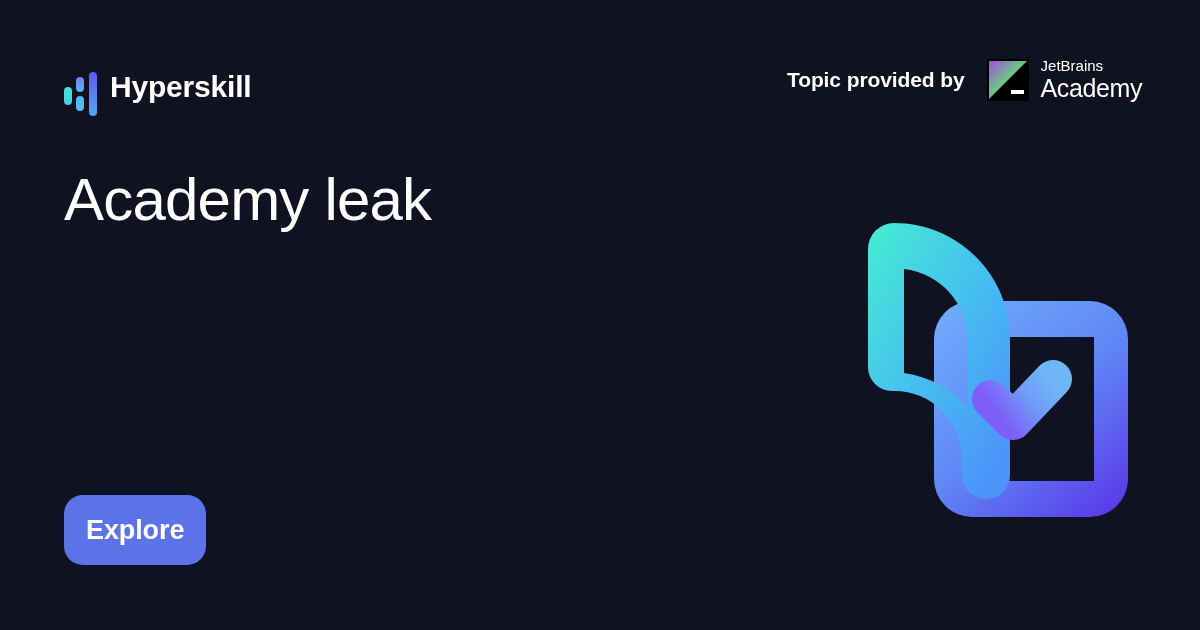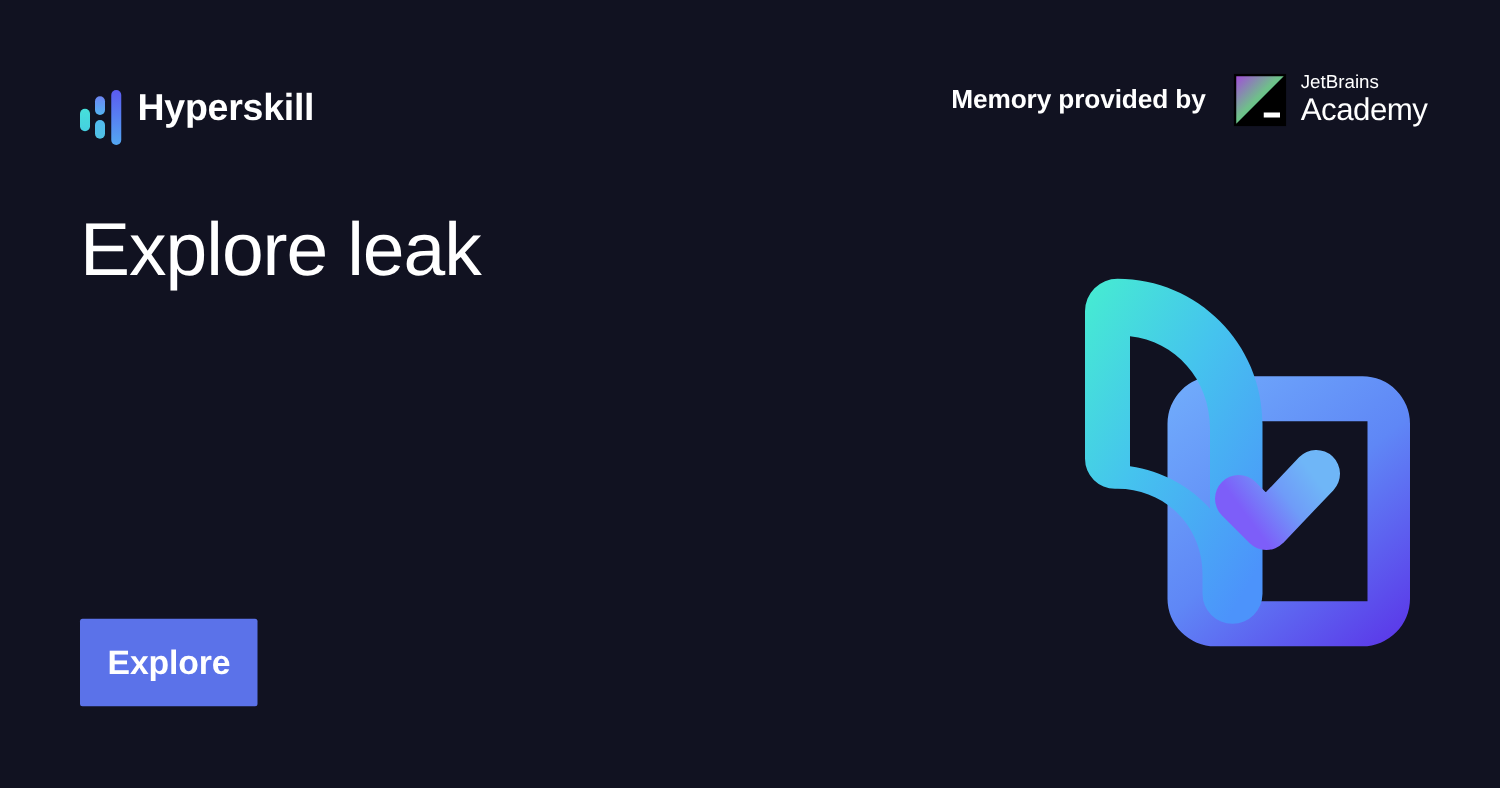--- a/index.html
+++ b/index.html
@@ -137,21 +137,21 @@
   }
 
   .explore-button {
     position: absolute;
     left: 64px;
     top: 495px;
     min-width: 141px;
     height: 70px;
     background: #5b72e9;
     border: none;
-    border-radius: 2px;
+    border-radius: 19px;
     color: #ffffff;
     font-family: "Liberation Sans", sans-serif;
     font-size: 27px;
     font-weight: bold;
     letter-spacing: -0.1px;
     cursor: pointer;
     padding: 0 22px;
     display: flex;
     align-items: center;
     justify-content: center;
@@ -202,21 +202,21 @@
           <rect x="0" y="15" width="8" height="18" rx="4" fill="url(#hsBarLeft)"></rect>
           <rect x="12" y="5" width="8" height="15" rx="4" fill="url(#hsBarMidTop)"></rect>
           <rect x="12" y="24" width="8" height="15" rx="4" fill="url(#hsBarMidBot)"></rect>
           <rect x="25" y="0" width="8" height="44" rx="4" fill="url(#hsBarTall)"></rect>
         </svg>
       </span>
       <span class="brand-name">Hyperskill</span>
     </div>
 
     <div class="provider">
-      <span class="provider-label">Memory provided by</span>
+      <span class="provider-label">Topic provided by</span>
 
       <div class="jb-logo">
         <span class="jb-mark-wrap">
           <svg class="jb-mark" viewBox="0 0 42 42" xmlns="http://www.w3.org/2000/svg" aria-hidden="true">
             <defs>
               <linearGradient id="jbGrad" x1="0" y1="0" x2="1" y2="1">
                 <stop offset="0%" stop-color="#a14fd8"></stop>
                 <stop offset="45%" stop-color="#6fc08a"></stop>
                 <stop offset="100%" stop-color="#1fd57e"></stop>
               </linearGradient>
@@ -228,21 +228,21 @@
         </span>
         <span class="jb-text">
           <span class="jb-top">JetBrains</span>
           <span class="jb-bottom">Academy</span>
         </span>
       </div>
     </div>
   </div>
 
   <div class="content">
-    <h1 class="title">Explore leak</h1>
+    <h1 class="title">Academy leak</h1>
   </div>
 
   <button class="explore-button">Explore</button>
 
   <div class="illustration">
     <svg viewBox="0 0 300 320" xmlns="http://www.w3.org/2000/svg" aria-hidden="true">
       <defs>
         <linearGradient id="bookGrad" x1="0.05" y1="0.02" x2="0.85" y2="0.95">
           <stop offset="0%" stop-color="#46ead3"></stop>
           <stop offset="45%" stop-color="#45c3ee"></stop>

